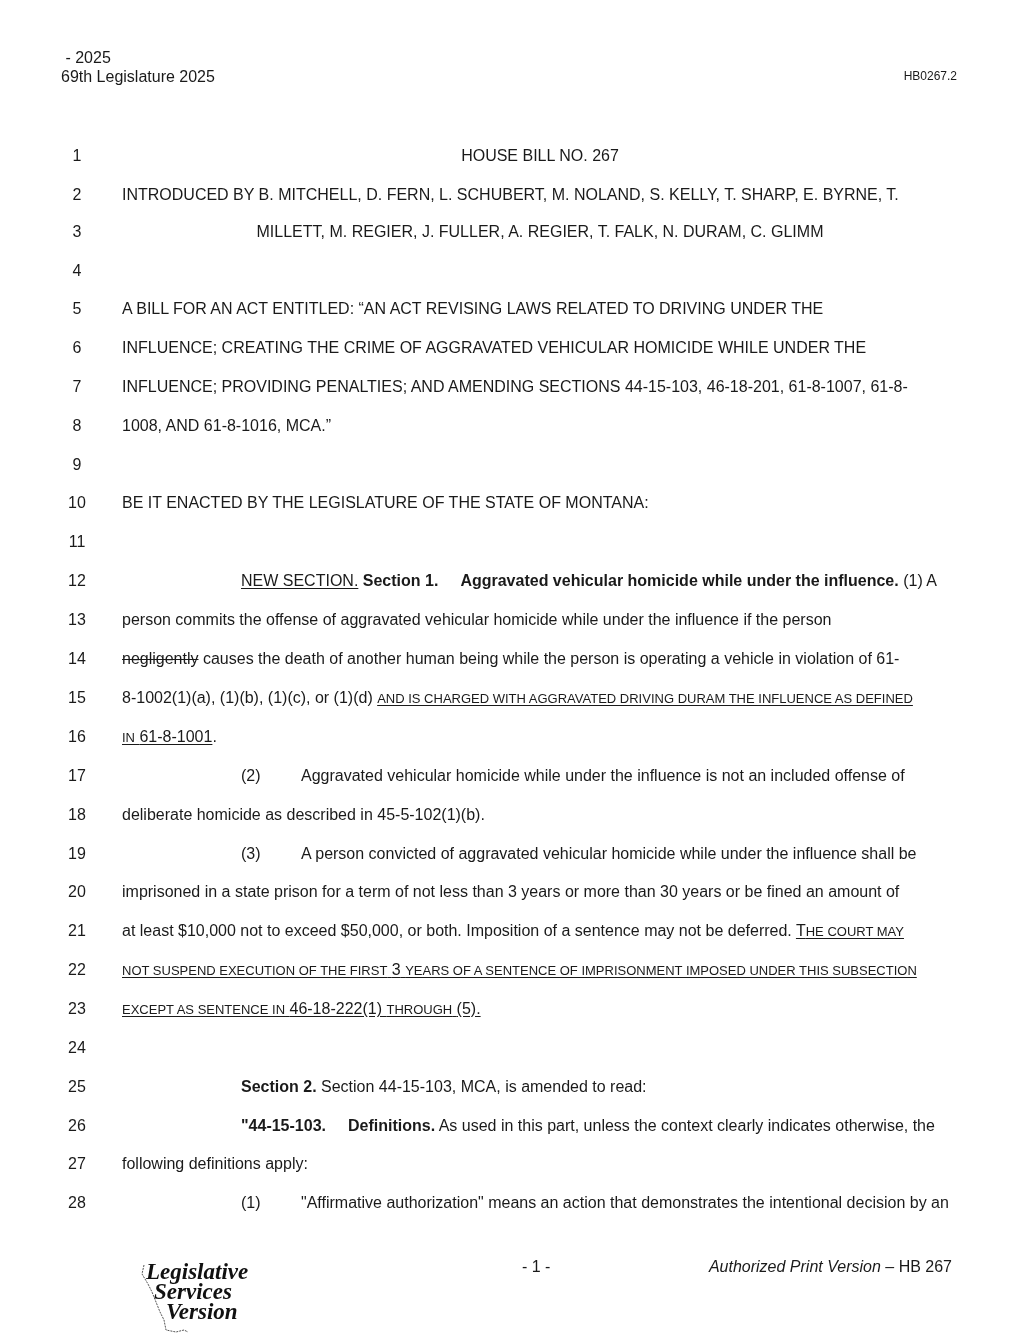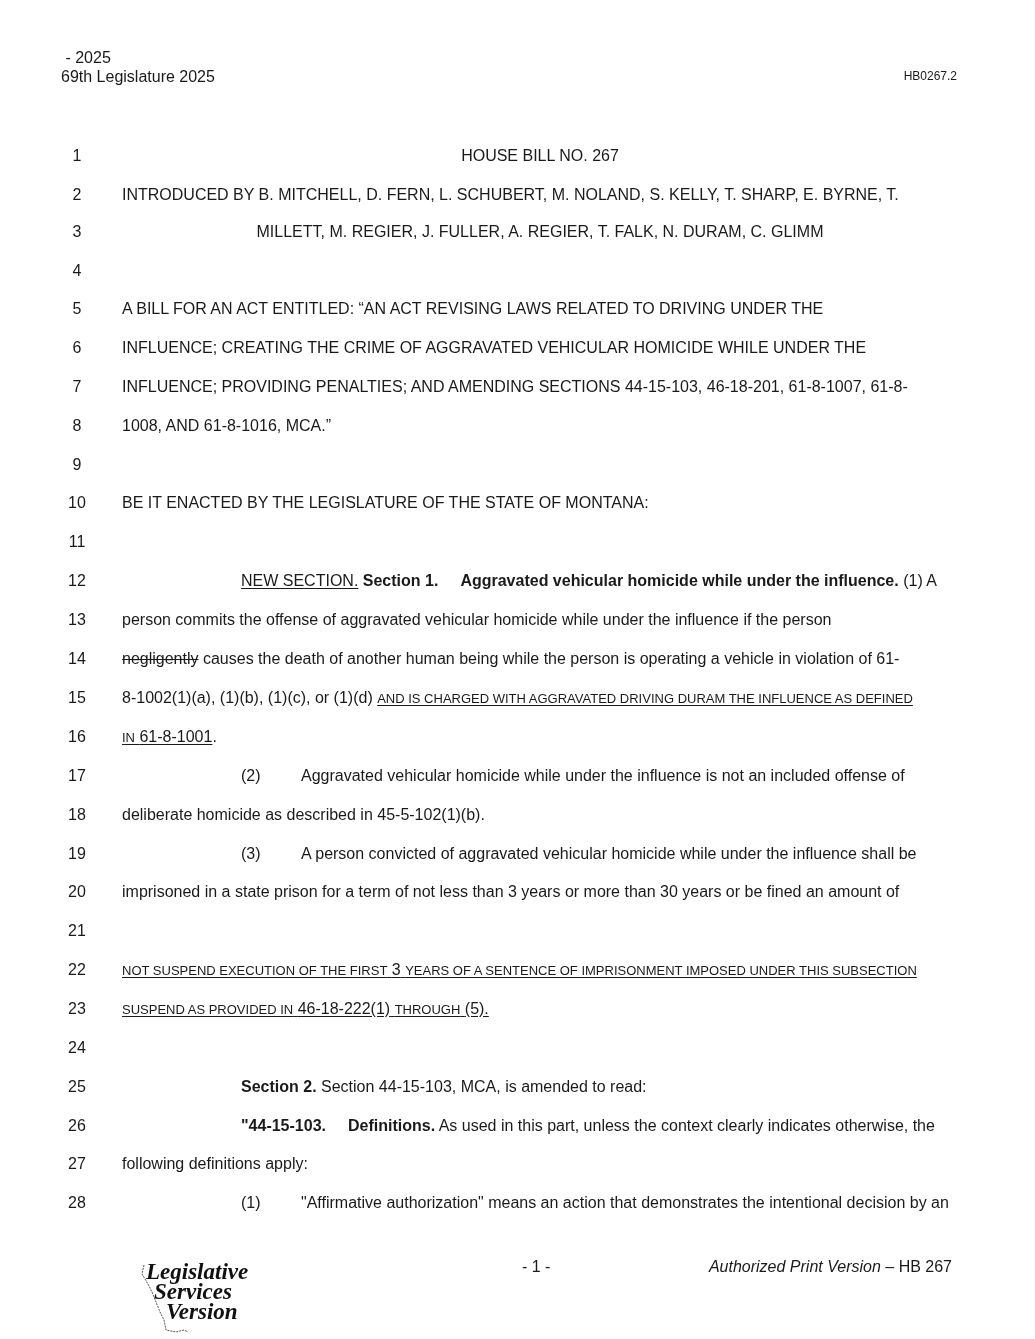--- a/index.html
+++ b/index.html
@@ -149,30 +149,34 @@
     </span>
   </div>
 
   <div class="line" style="top:880px">
     <span class="ln">20</span>
     <span class="txt">imprisoned in a state prison for a term of not less than 3 years or more than 30 years or be fined an amount of</span>
   </div>
 
   <div class="line" style="top:919px">
     <span class="ln">21</span>
+    <span class="txt">
+      <span>at least $10,000 not to exceed $50,000, or both. Imposition of a sentence may not be deferred.</span>
+      <span class="u"><span>T</span><span class="sc">HE COURT MAY</span></span>
+    </span>
   </div>
 
   <div class="line" style="top:958px">
     <span class="ln">22</span>
     <span class="txt u"><span class="sc">NOT SUSPEND EXECUTION OF THE FIRST</span> <span>3</span> <span class="sc">YEARS OF A SENTENCE OF IMPRISONMENT IMPOSED UNDER THIS SUBSECTION</span></span>
   </div>
 
   <div class="line" style="top:997px">
     <span class="ln">23</span>
-    <span class="txt u"><span class="sc">SUSPEND AS PROVIDED IN</span> <span>46-18-222(1)</span> <span class="sc">THROUGH</span> <span>(5).</span></span>
+    <span class="txt u"><span class="sc">EXCEPT AS SENTENCE IN</span> <span>46-18-222(1)</span> <span class="sc">THROUGH</span> <span>(5).</span></span>
   </div>
 
   <div class="line" style="top:1036px">
     <span class="ln">24</span>
   </div>
 
   <div class="line" style="top:1075px">
     <span class="ln">25</span>
     <span class="txt indent">
       <span class="b">Section 2.</span>

